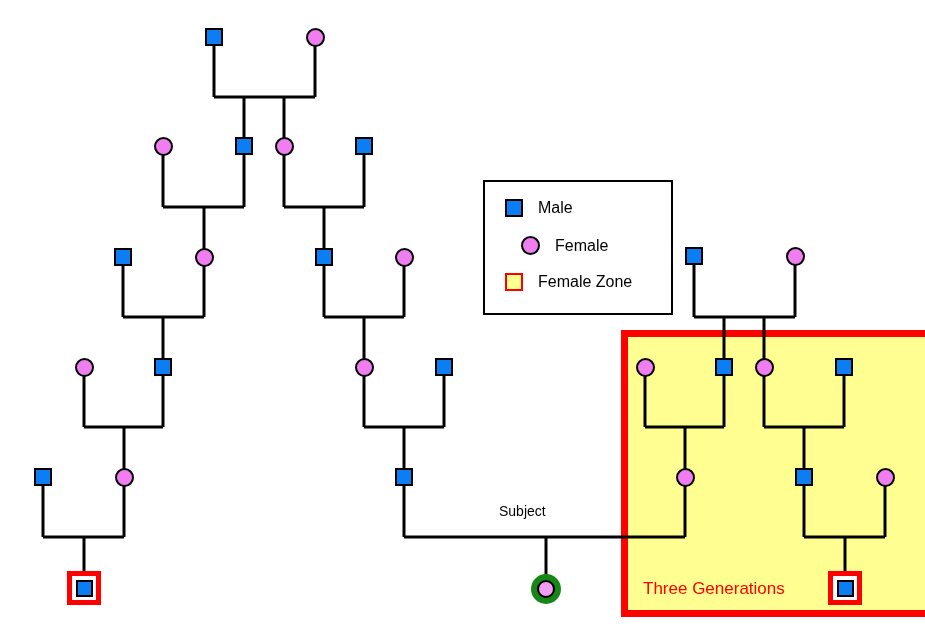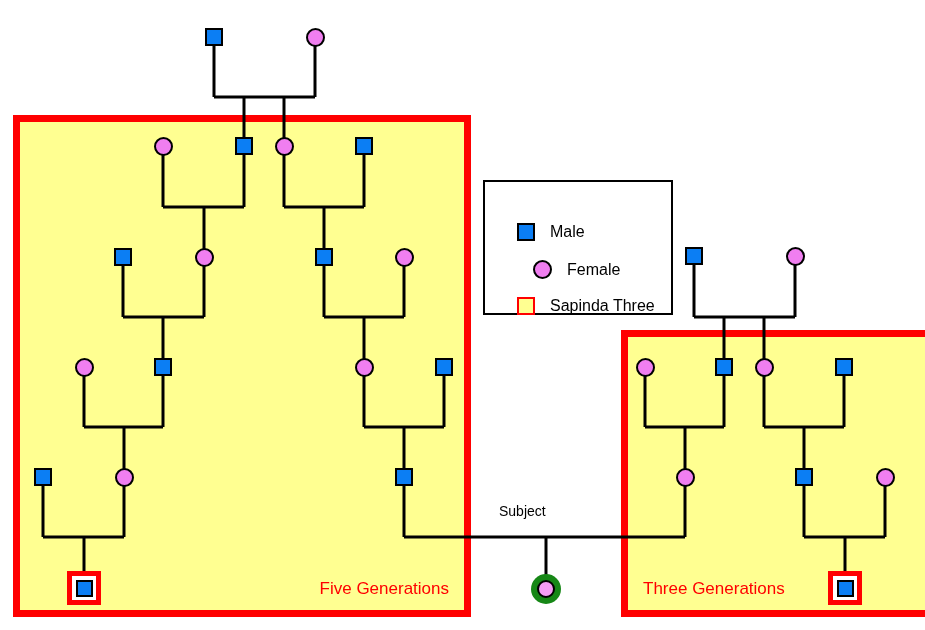--- a/index.html
+++ b/index.html
@@ -94,45 +94,41 @@
   #legend {
     position: absolute;
     left: 483px; top: 180px;
     width: 190px; height: 135px;
     box-sizing: border-box;
     background: #ffffff;
     border: 2px solid #000;
   }
   .legend-item {
     position: absolute;
-    left: 32px;
+    left: 20px;
     display: flex;
     align-items: center;
-    margin-top: 24px;
   }
   .legend-item .swatch { margin-right: 15px; flex: 0 0 auto; }
   .legend-item .legend-text { font-size: 16px; color: #000; white-space: nowrap; }
   #legend-item-male    { top: 17px; }
   #legend-item-female  { top: 54px; padding-left: 16px; }
   #legend-item-sapinda { top: 91px; }
   .swatch-sapinda {
     width: 18px; height: 18px;
     background: var(--zone-fill, #ffff91);
     border: 2px solid var(--zone-border, #ff0000);
     box-sizing: border-box;
   }
 </style>
 </head>
 <body>
 
 <div id="canvas">
 
-  <div id="zone-five" class="zone">
-    <span class="zone-label">Five Generations</span>
-  </div>
   <div id="zone-three" class="zone">
     <span class="zone-label">Three Generations</span>
   </div>
 
   <svg id="lines" width="925" height="630">
       <line x1="214" y1="37" x2="214" y2="97" stroke="#000000" stroke-width="3"></line>
       <line x1="315" y1="37" x2="315" y2="97" stroke="#000000" stroke-width="3"></line>
       <line x1="214" y1="97" x2="315" y2="97" stroke="#000000" stroke-width="3"></line>
       <line x1="244" y1="97" x2="244" y2="146" stroke="#000000" stroke-width="3"></line>
       <line x1="284" y1="97" x2="284" y2="146" stroke="#000000" stroke-width="3"></line>
@@ -236,17 +232,17 @@
     <div class="legend-item" id="legend-item-male">
       <span class="swatch male-shape"></span>
       <span class="legend-text">Male</span>
     </div>
     <div class="legend-item" id="legend-item-female">
       <span class="swatch female-shape"></span>
       <span class="legend-text">Female</span>
     </div>
     <div class="legend-item" id="legend-item-sapinda">
       <span class="swatch swatch-sapinda"></span>
-      <span class="legend-text">Sapinda Three</span>
+      <span class="legend-text">Female Zone</span>
     </div>
   </div>
 
 </div>
 
 </body></html>

